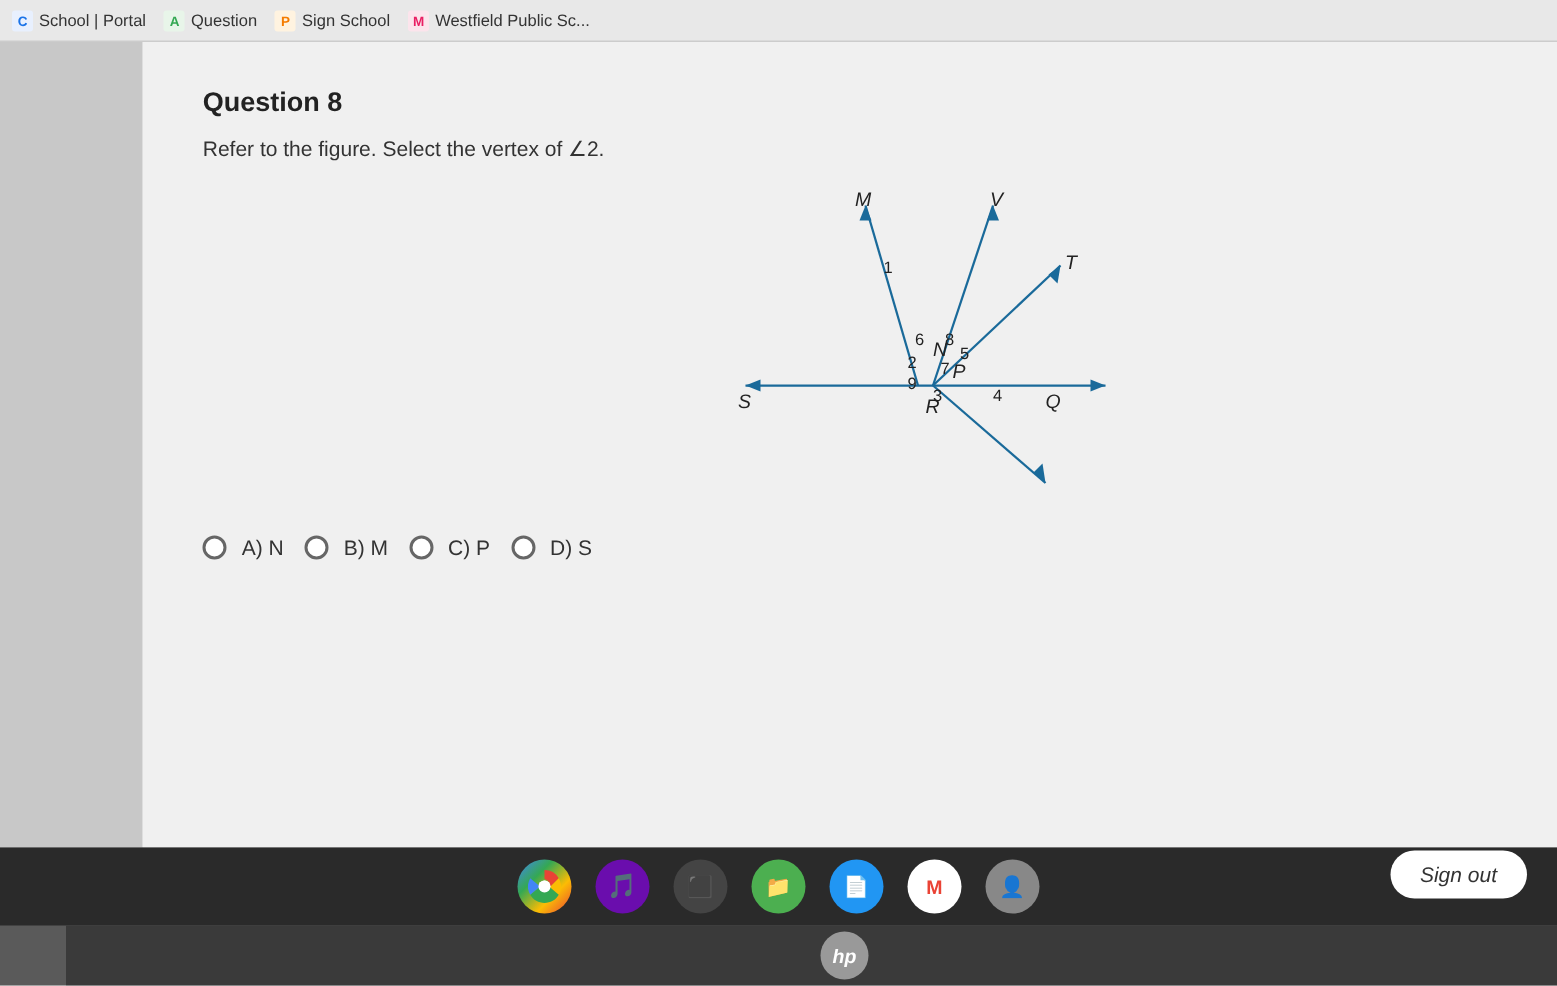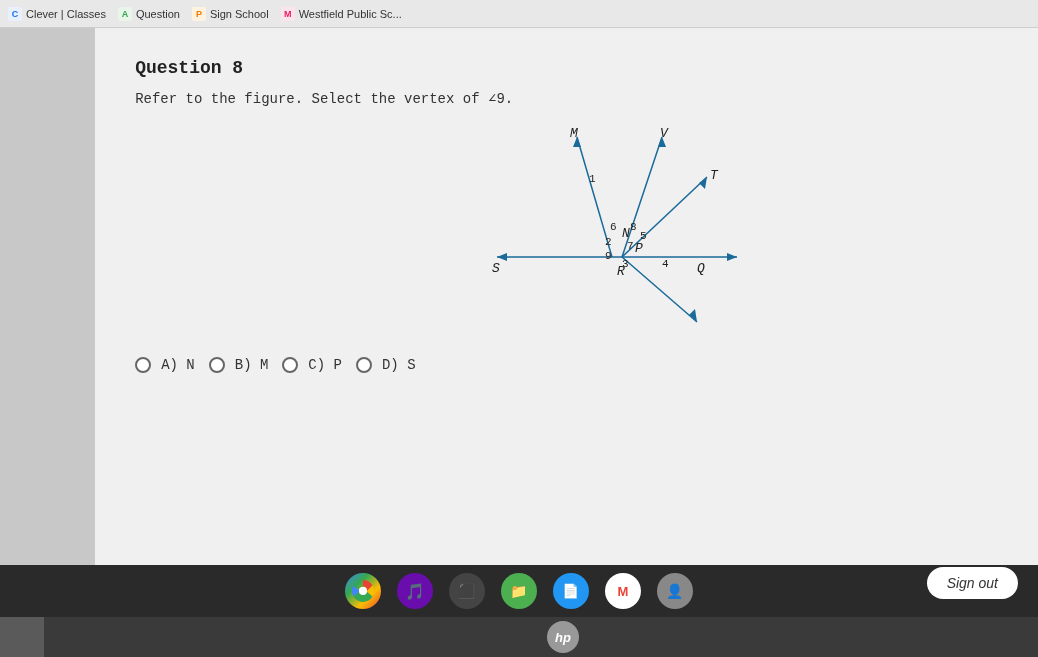--- a/index.html
+++ b/index.html
@@ -54,21 +54,20 @@
       display: flex;
       justify-content: center;
     }
 
     .quiz-card {
       background: #f0f0f0;
       width: 987px;
       height: 100%;
       padding: 30px 40px;
       position: relative;
-      font-family: Liberation Mono, monospace;
     }
 
     .question-title {
       font-size: 18px;
       font-weight: bold;
       color: #222;
       margin-bottom: 12px;
     }
 
     .question-instruction {
@@ -205,42 +204,42 @@
       flex: 1;
       background: #c8c8c8;
     }
   </style>
 </head>
 <body>
 
 <div class="browser-bar">
   <div class="tab-item">
     <span class="tab-icon clever">C</span>
-    <span>Clever | Classes</span>
+    <span>School | Portal</span>
   </div>
   <div class="tab-item">
     <span class="tab-icon classes">A</span>
     <span>Question</span>
   </div>
   <div class="tab-item">
     <span class="tab-icon power">P</span>
     <span>Sign School</span>
   </div>
   <div class="tab-item">
     <span class="tab-icon westfield">M</span>
     <span>Westfield Public Sc...</span>
   </div>
 </div>
 
 <div class="main-content">
   <div class="left-sidebar"></div>
 
   <div class="quiz-card">
     <div class="question-title">Question 8</div>
-    <div class="question-instruction">Refer to the figure. Select the vertex of ∠9.</div>
+    <div class="question-instruction">Refer to the figure. Select the vertex of ∠2.</div>
 
     <div class="figure-area">
       <svg class="figure-svg" viewBox="0 0 300 200">
 
         <line x1="30" y1="130" x2="270" y2="130" stroke="#1a6a9a" stroke-width="1.5"></line>
 
         <polygon points="30,130 40,126 40,134" fill="#1a6a9a"></polygon>
 
         <polygon points="270,130 260,126 260,134" fill="#1a6a9a"></polygon>
 

